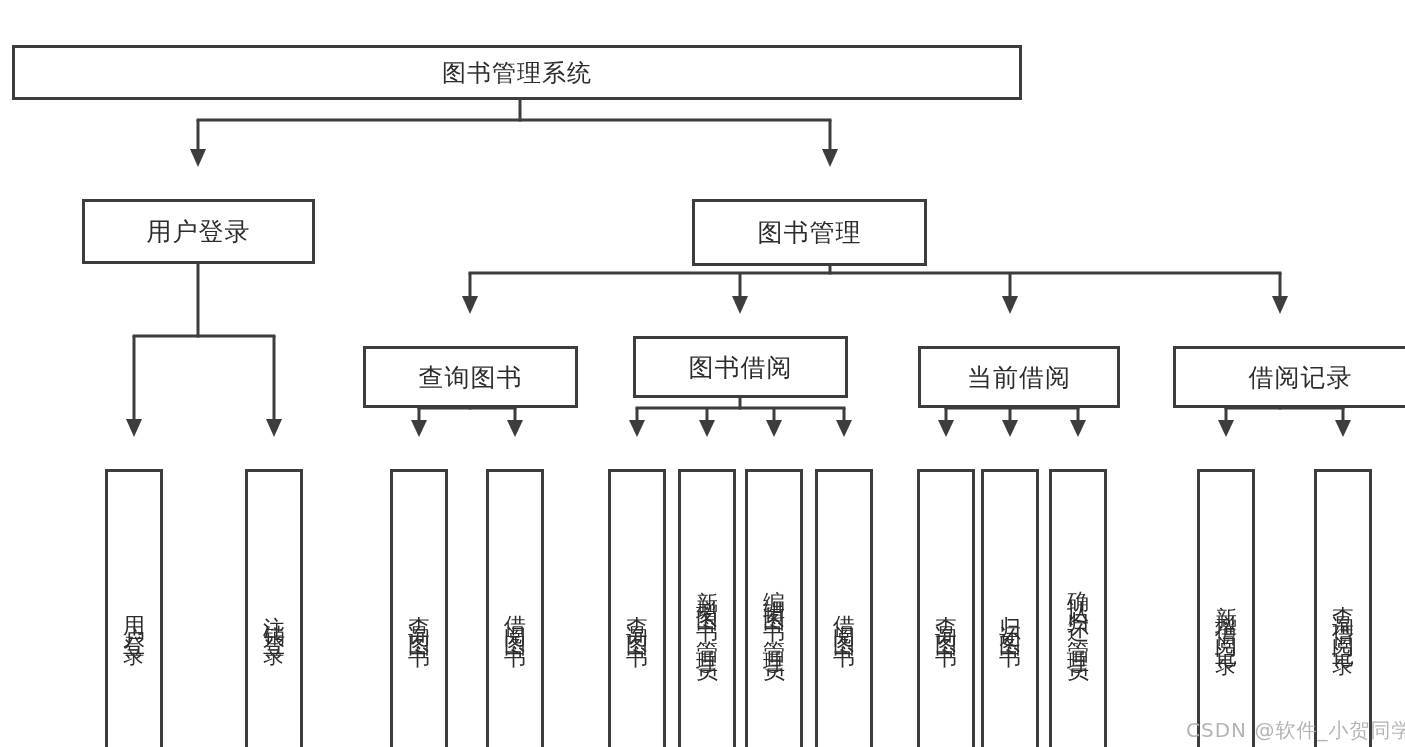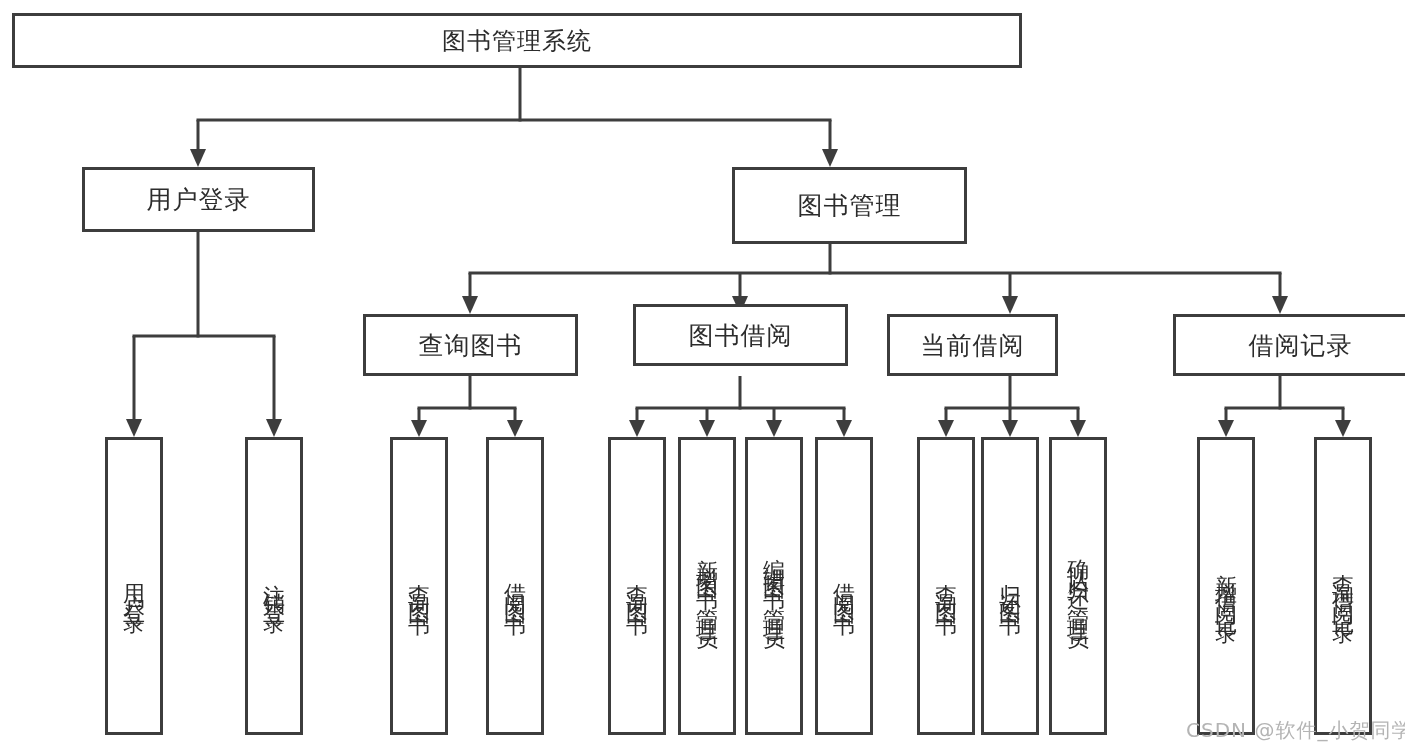--- a/index.html
+++ b/index.html
@@ -20,20 +20,21 @@
   .wires{position:absolute;left:0;top:0;}
   .wires line{stroke:var(--line);stroke-width:3;}
   .wires polygon{fill:var(--line);}
   .box{
     position:absolute;
     border:3px solid var(--line);
     background:var(--bg);
     color:var(--text);
     display:flex;align-items:center;justify-content:center;
     text-align:center;
+    margin-top:32px;
   }
   .hbox{font-size:24px;letter-spacing:1px;}
   .hbox.branch{font-size:25px;}
   .vbox{
     width:58px;height:298px;top:437px;
     writing-mode:vertical-rl;
     text-orientation:mixed;
     font-size:22px;
     letter-spacing:10px;
     line-height:1;
@@ -110,25 +111,25 @@
     <line x1="1224.5" y1="408" x2="1344.5" y2="408"></line>
     <line x1="1226" y1="408" x2="1226" y2="421"></line>
     <polygon points="1218,420 1234,420 1226,437"></polygon>
     <line x1="1343" y1="408" x2="1343" y2="421"></line>
     <polygon points="1335,420 1351,420 1343,437"></polygon>
   </svg>
 
   <div class="box hbox" style="left:12px;top:13px;width:1010px;height:55px">图书管理系统</div>
 
   <div class="box hbox branch" style="left:82px;top:167px;width:233px;height:65px">用户登录</div>
-  <div class="box hbox branch" style="left:732px;top:167px;width:235px;height:77px">图书管理</div>
+  <div class="box hbox branch" style="left:692px;top:167px;width:235px;height:67px">图书管理</div>
 
   <div class="box hbox branch" style="left:363px;top:314px;width:215px;height:62px">查询图书</div>
   <div class="box hbox branch" style="left:633px;top:304px;width:215px;height:62px">图书借阅</div>
-  <div class="box hbox branch" style="left:887px;top:314px;width:171px;height:62px">当前借阅</div>
+  <div class="box hbox branch" style="left:918px;top:314px;width:202px;height:62px">当前借阅</div>
   <div class="box hbox branch" style="left:1173px;top:314px;width:255px;height:62px">借阅记录</div>
 
   <div class="box vbox" style="left:105px">用户登录</div>
   <div class="box vbox" style="left:245px">注销登录</div>
 
   <div class="box vbox" style="left:390px">查询图书</div>
   <div class="box vbox" style="left:486px">借阅图书</div>
 
   <div class="box vbox" style="left:608px">查询图书</div>
   <div class="box vbox" style="left:678px">新增图书（管理员）</div>

